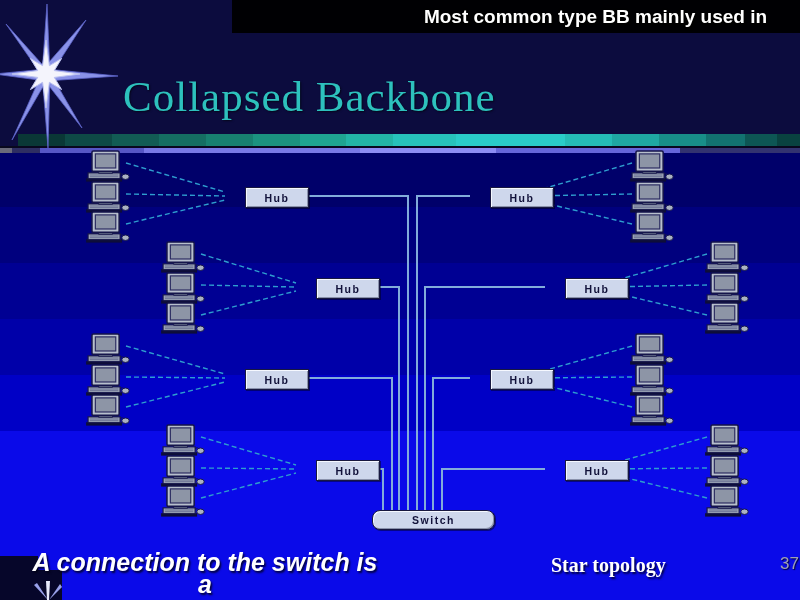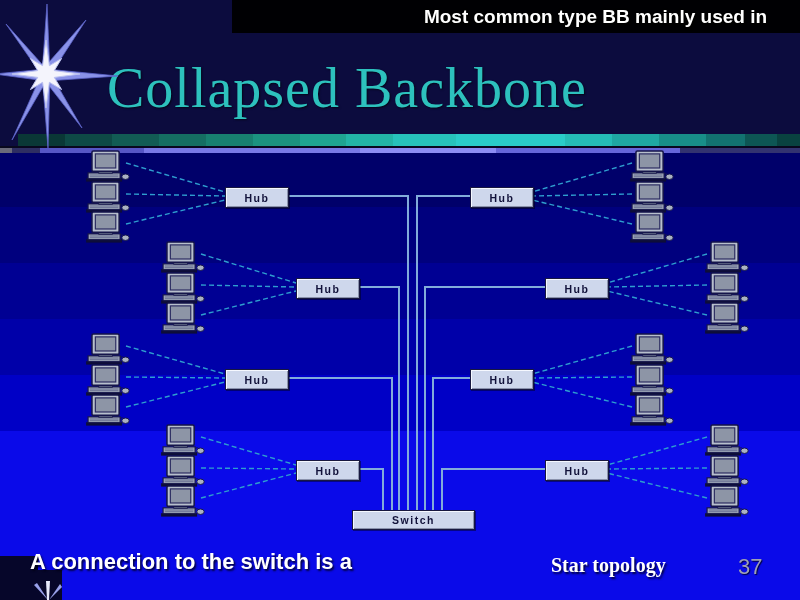--- a/index.html
+++ b/index.html
@@ -15,66 +15,67 @@
       #0000C6 375px,#0000C6 431px,
       #0A0AE9 431px,#0A0AE9 600px);
   }
   .top-backdrop{position:absolute;left:232px;top:0;width:568px;height:33px;background:#000003;}
   .top-note{
     position:absolute;left:393px;right:2px;top:4px;text-align:center;
     color:#fff;font-weight:bold;font-size:19px;line-height:26px;
     text-shadow:1.5px 1.5px 2px #000,0 0 2px #000;
   }
   .title{
-    position:absolute;left:107px;top:56px;margin:0;
+    position:absolute;left:107px;top:56px;margin:16px;
     font-family:"Liberation Serif","DejaVu Serif",serif;
-    font-weight:400;font-size:56px;color:#2DC1BD;letter-spacing:1px;
+    font-weight:400;font-size:43px;color:#2DC1BD;letter-spacing:1px;
     text-shadow:1px 1px 2px rgba(0,0,0,.6);
   }
   .accent-bar{
     position:absolute;left:18px;right:0;top:134px;height:12px;
     background:linear-gradient(90deg,
       #0A3836 0 6%, #0E4A46 6% 12%, #125C54 12% 18%, #156E62 18% 24%,
       #188070 24% 30%, #1B927F 30% 36%, #1FA491 36% 42%, #23B4A6 42% 48%,
       #27C2BA 48% 56%, #2ACCC8 56% 70%, #25BCB6 70% 76%, #1FA8A2 76% 82%,
       #188E88 82% 88%, #127270 88% 93%, #0D5654 93% 97%, #094240 97% 100%);
   }
   .divider{
     position:absolute;left:0;right:0;top:146px;height:5px;
     border-top:2px solid #08081E;
     background:linear-gradient(90deg,
       #6A6A7A 0 1.5%, #2E2E62 1.5% 5%, #5656C6 5% 18%, #7878E6 18% 45%,
       #8C8CF4 45% 62%, #6666DA 62% 85%, #323270 85% 100%);
   }
   .starburst{position:absolute;left:-4px;top:2px;z-index:5;}
   #diagram-svg{position:absolute;left:0;top:0;z-index:2;}
-  #nodes-layer{position:absolute;inset:0;z-index:3;}
+  #nodes-layer{position:absolute;inset:0;z-index:3;margin-left:20px;}
   .node{
     position:absolute;display:flex;align-items:center;justify-content:center;
     background:#CED7EC;border:1px solid #181840;
     box-shadow:inset 1px 1px 0 #F5F8FF, inset -1px -1px 0 #8A92AC, 1px 1px 0 rgba(0,0,10,.45);
     font-size:10.5px;font-weight:bold;color:#12123A;letter-spacing:1.5px;
   }
   .corner-shadow{
     position:absolute;left:0;top:556px;width:62px;height:44px;background:#06062A;
     clip-path:polygon(0 0,38px 0,38px 14px,62px 14px,62px 44px,0 44px);z-index:4;
   }
   .bullet-star{position:absolute;left:34px;top:581px;z-index:5;}
   .bottom-note{
-    position:absolute;left:30px;top:551px;width:350px;
-    color:#fff;font-weight:bold;font-size:22px;line-height:22px;z-index:6;
+    position:absolute;left:30px;top:551px;width:350px;text-align:center;
+    color:#fff;font-weight:bold;font-size:25px;line-height:22px;z-index:6;
     text-shadow:1.5px 1.5px 2px rgba(0,0,20,.8);
+    font-style:italic;
   }
   .star-topology{
     position:absolute;left:551px;top:554px;color:#fff;font-weight:bold;font-size:20px;z-index:6;
     text-shadow:1.5px 1.5px 2px rgba(0,0,20,.8);
     font-family:Liberation Serif, serif;
   }
   .page-number{
-    position:absolute;left:738px;top:554px;color:#9EA0B4;font-size:22px;z-index:6;
+    position:absolute;left:780px;top:554px;color:#9EA0B4;font-size:17px;z-index:6;
     text-shadow:1px 1px 1px rgba(0,0,20,.8);
   }
   .trunk{stroke:#82ACDA;stroke-width:2;fill:none;}
   .drop{stroke:#2E9ECF;stroke-width:1.4;stroke-dasharray:5 3;}
 </style>
 </head>
 <body>
 
 <div class="slide">
 
@@ -179,21 +180,21 @@
 
   <div id="nodes-layer">
       <div class="node" style="left: 225px; top: 187px; width: 62px; height: 19px;">Hub</div>
       <div class="node" style="left: 296px; top: 278px; width: 62px; height: 19px;">Hub</div>
       <div class="node" style="left: 225px; top: 369px; width: 62px; height: 19px;">Hub</div>
       <div class="node" style="left: 296px; top: 460px; width: 62px; height: 19px;">Hub</div>
       <div class="node" style="left: 470px; top: 187px; width: 62px; height: 19px;">Hub</div>
       <div class="node" style="left: 545px; top: 278px; width: 62px; height: 19px;">Hub</div>
       <div class="node" style="left: 470px; top: 369px; width: 62px; height: 19px;">Hub</div>
       <div class="node" style="left: 545px; top: 460px; width: 62px; height: 19px;">Hub</div>
-      <div class="node" style="left: 352px; top: 510px; width: 121px; height: 18px;">Switch</div>
+      <div class="node" style="left: 352px; top: 510px; width: 121px; height: 18px; border-radius: 8px;">Switch</div>
     </div>
 
   <div class="corner-shadow"></div>
   <svg class="bullet-star" width="28" height="19" viewBox="0 0 28 19">
     <polygon points="0,4 3,2 14,19" fill="#98A0EA"></polygon>
     <polygon points="26,3 28,6 15,19" fill="#98A0EA"></polygon>
     <polygon points="12,0 16,0 15,19 13,19" fill="#E6E9FB"></polygon>
   </svg>
 
   <div class="bottom-note">

